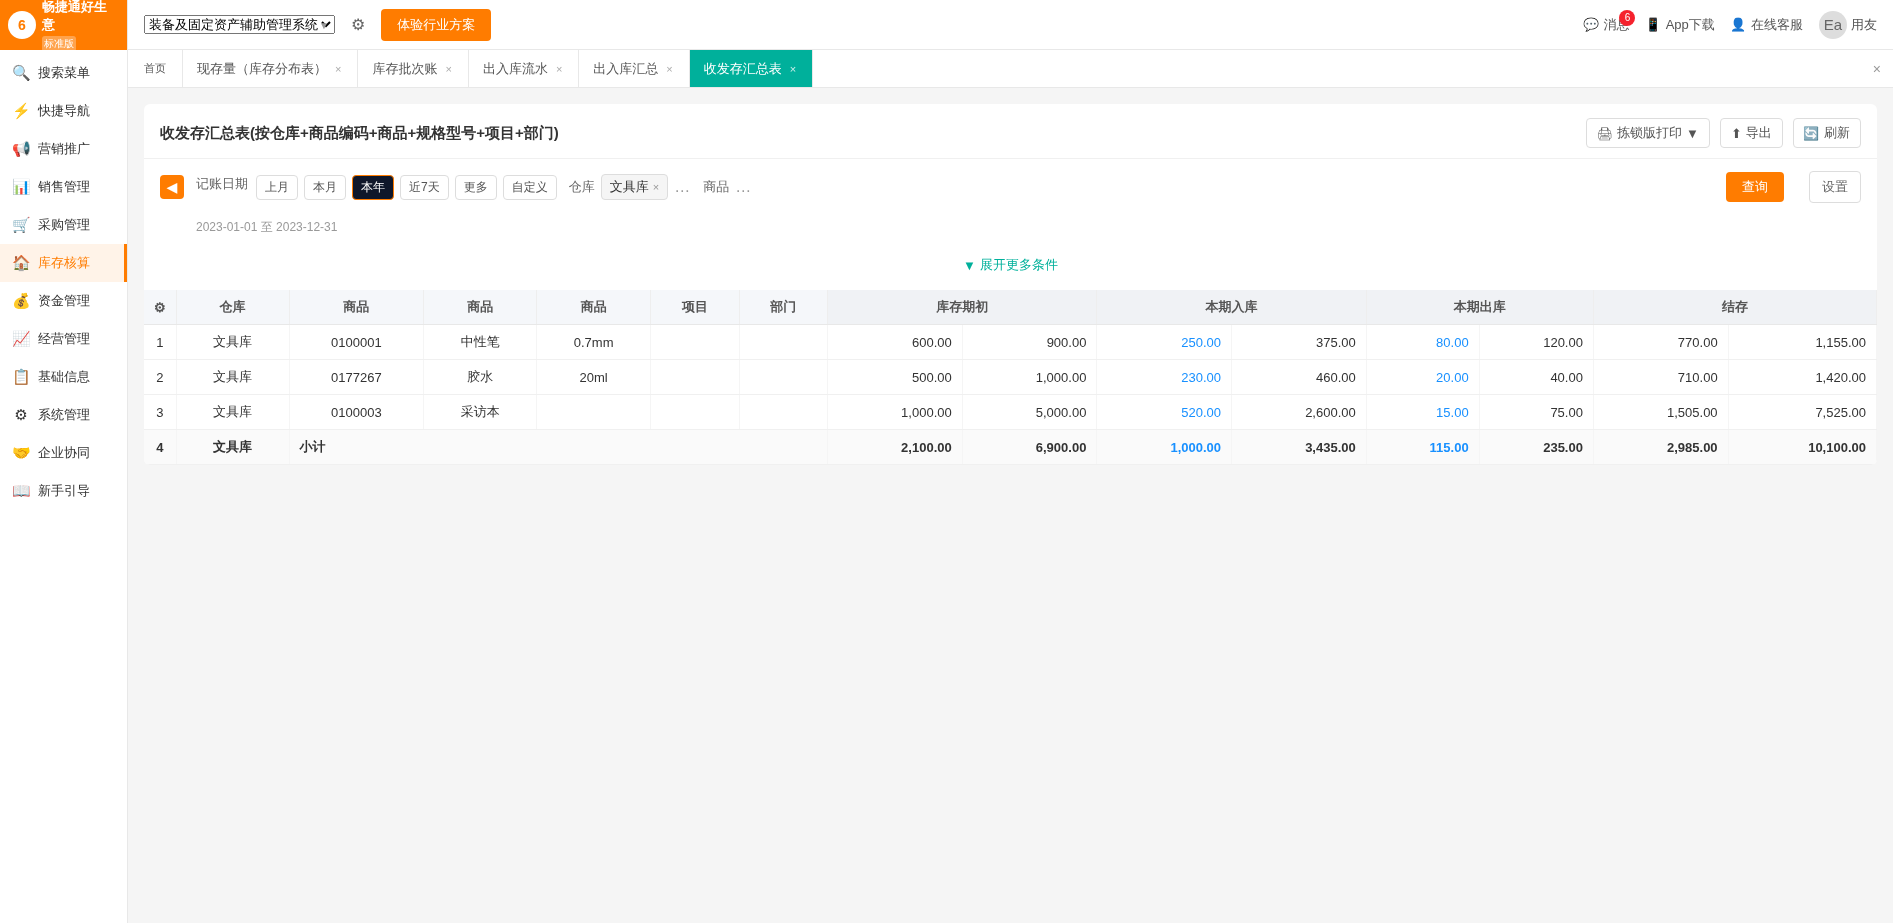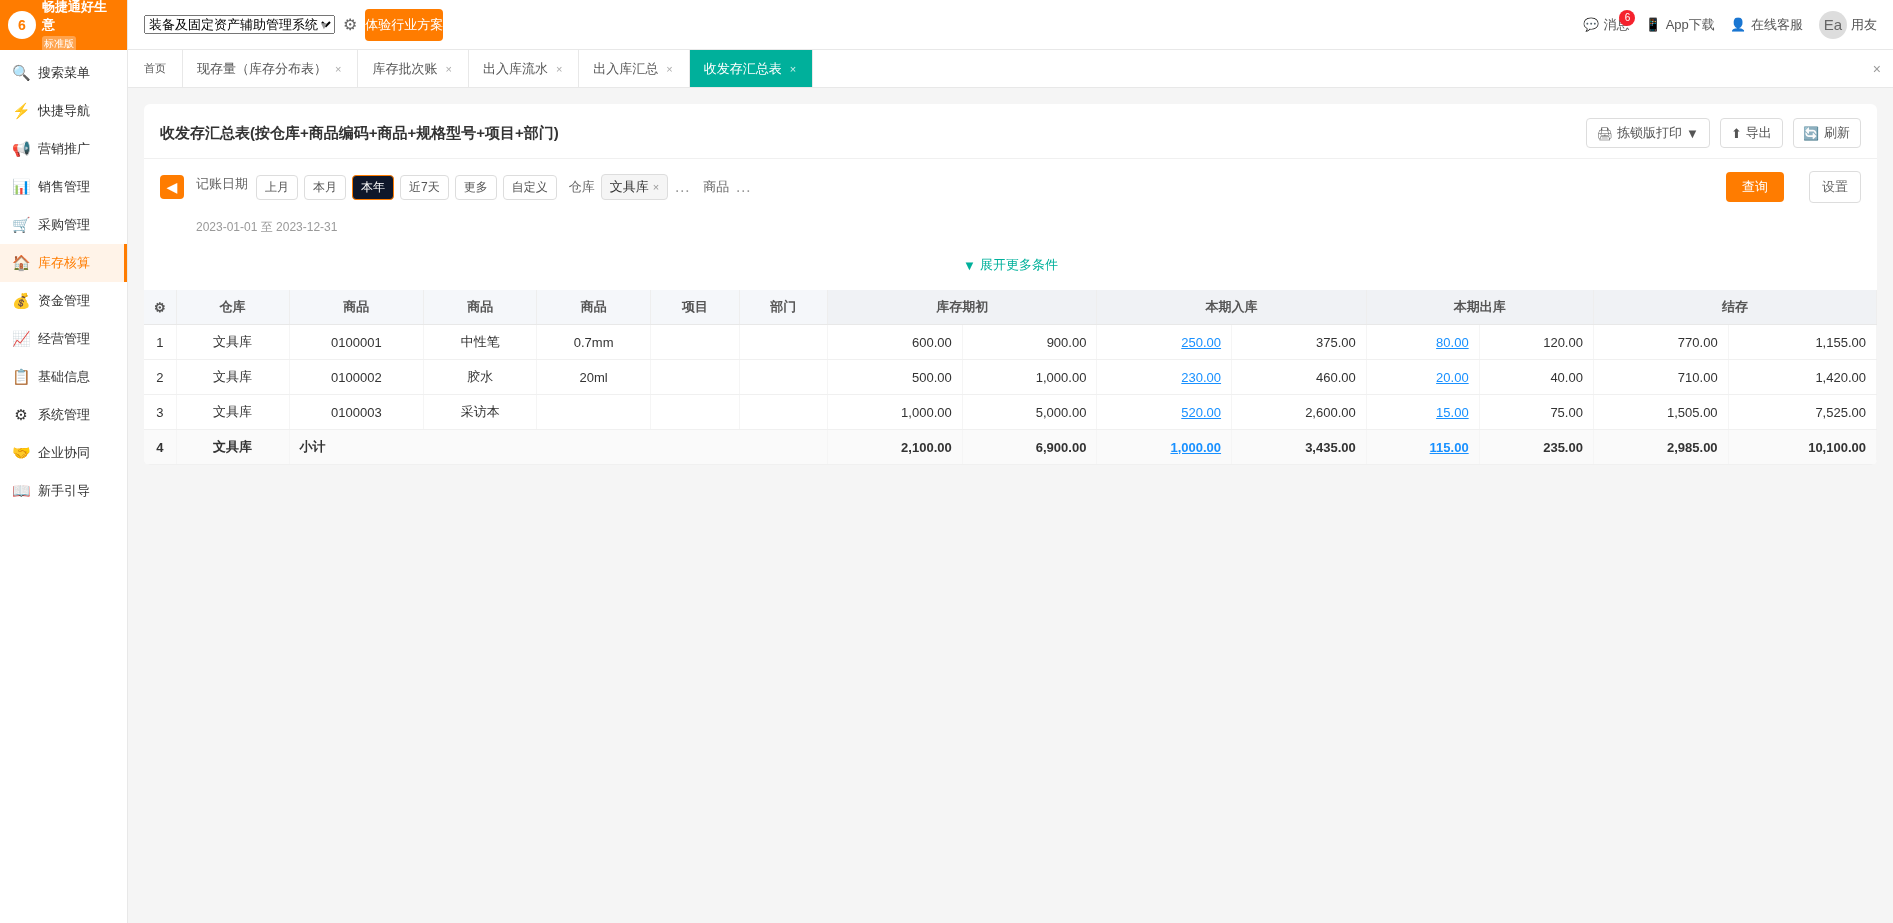--- a/index.html
+++ b/index.html
@@ -14,24 +14,24 @@
     .nav-item { display: flex; align-items: center; gap: 8px; padding: 10px 12px; cursor: pointer; color: #333; transition: background 0.2s; }
     .nav-item.active { background: #fff3e8; color: #ff7c00; border-right: 3px solid #ff7c00; }
     .nav-item-icon { font-size: 15px; width: 18px; text-align: center; }
     .nav-item-label { font-size: 13px; }
 
     
     .main { flex: 1; display: flex; flex-direction: column; overflow: hidden; }
 
     
     .topbar { height: 50px; background: #fff; display: flex; align-items: center; justify-content: space-between; padding: 0 16px; border-bottom: 1px solid #e8e8e8; flex-shrink: 0; }
-    .topbar-left { display: flex; align-items: center; gap: 8px; }
+    .topbar-left { display: flex; align-items: center; gap: 16px; }
     .topbar-select-wrap { position: relative; }
     .topbar-select-wrap::after { content: '▼'; position: absolute; right: 6px; top: 50%; transform: translateY(-50%); font-size: 10px; color: #999; pointer-events: none; }
-    .topbar-btn-try { background: #ff7c00; color: #fff; border: none; border-radius: 4px; padding: 7px 0; font-size: 13px; cursor: pointer; }
+    .topbar-btn-try { background: #ff7c00; color: #fff; border: none; border-radius: 4px; padding: 7px 16px; font-size: 13px; cursor: pointer; }
     .topbar-right { display: flex; align-items: center; gap: 16px; }
     .topbar-icon-item { display: flex; align-items: center; gap: 4px; cursor: pointer; color: #555; font-size: 13px; position: relative; }
     .badge { background: #f5222d; color: #fff; border-radius: 50%; width: 16px; height: 16px; display: flex; align-items: center; justify-content: center; font-size: 10px; position: absolute; top: -6px; right: -6px; }
     .topbar-gear { font-size: 16px; cursor: pointer; color: #666; }
     .user-avatar { width: 28px; height: 28px; background: #ddd; border-radius: 50%; display: flex; align-items: center; justify-content: center; font-size: 15px; color: #666; }
 
     
     .tabs-bar { display: flex; align-items: center; background: #fff; border-bottom: 1px solid #e8e8e8; flex-shrink: 0; height: 38px; }
     .tab { display: flex; align-items: center; gap: 6px; padding: 0 14px; height: 100%; cursor: pointer; color: #555; border-right: 1px solid #e8e8e8; white-space: nowrap; font-size: 13px; }
     .tab.active { color: #fff; background: #00b09b; }
@@ -70,21 +70,21 @@
     .query-btn { background: #ff7c00; color: #fff; border: none; border-radius: 4px; padding: 6px 16px; cursor: pointer; font-size: 13px; }
     .settings-btn { background: #fff; color: #666; border: 1px solid #ddd; border-radius: 4px; padding: 6px 12px; cursor: pointer; font-size: 13px; }
 
     
     .table-wrap { overflow-x: auto; }
     table { width: 100%; border-collapse: collapse; font-size: 13px; }
     thead tr { background: #f5f7fa; }
     th { padding: 8px 10px; text-align: center; color: #555; font-weight: 600; border-bottom: 1px solid #e8e8e8; border-right: 1px solid #eee; white-space: nowrap; }
     td { padding: 8px 10px; text-align: center; color: #333; border-bottom: 1px solid #f0f0f0; border-right: 1px solid #f5f5f5; white-space: nowrap; }
     .td-num { text-align: right; }
-    .td-link { color: #1890ff; text-decoration: underline; cursor: pointer; }
+    .td-link { color: #1890ff; cursor: pointer; }
     .subtotal-row td { font-weight: 700; background: #fafafa; }
     .total-row { background: #f5f7fa; }
     .total-row td { font-weight: 600; padding: 10px; }
     .th-group { background: #f0f2f5; }
     .settings-col { width: 32px; }
 
     
     .bottom-bar { background: #f5f7fa; border-top: 1px solid #e8e8e8; padding: 0; flex-shrink: 0; }
     .bottom-bar table { width: 100%; }
     .bottom-bar td { padding: 10px; font-weight: 600; color: #333; }
@@ -309,21 +309,21 @@
     <td class="td-num td-link">250.00</td>
     <td class="td-num">375.00</td>
     <td class="td-num td-link">80.00</td>
     <td class="td-num">120.00</td>
     <td class="td-num">770.00</td>
     <td class="td-num">1,155.00</td>
   </tr>
               <tr>
     <td>2</td>
     <td>文具库</td>
-    <td>0100002</td>
+    <td>0177267</td>
     <td>胶水</td>
     <td>20ml</td>
     <td></td>
     <td></td>
     <td class="td-num">500.00</td>
     <td class="td-num">1,000.00</td>
     <td class="td-num td-link">230.00</td>
     <td class="td-num">460.00</td>
     <td class="td-num td-link">20.00</td>
     <td class="td-num">40.00</td>

